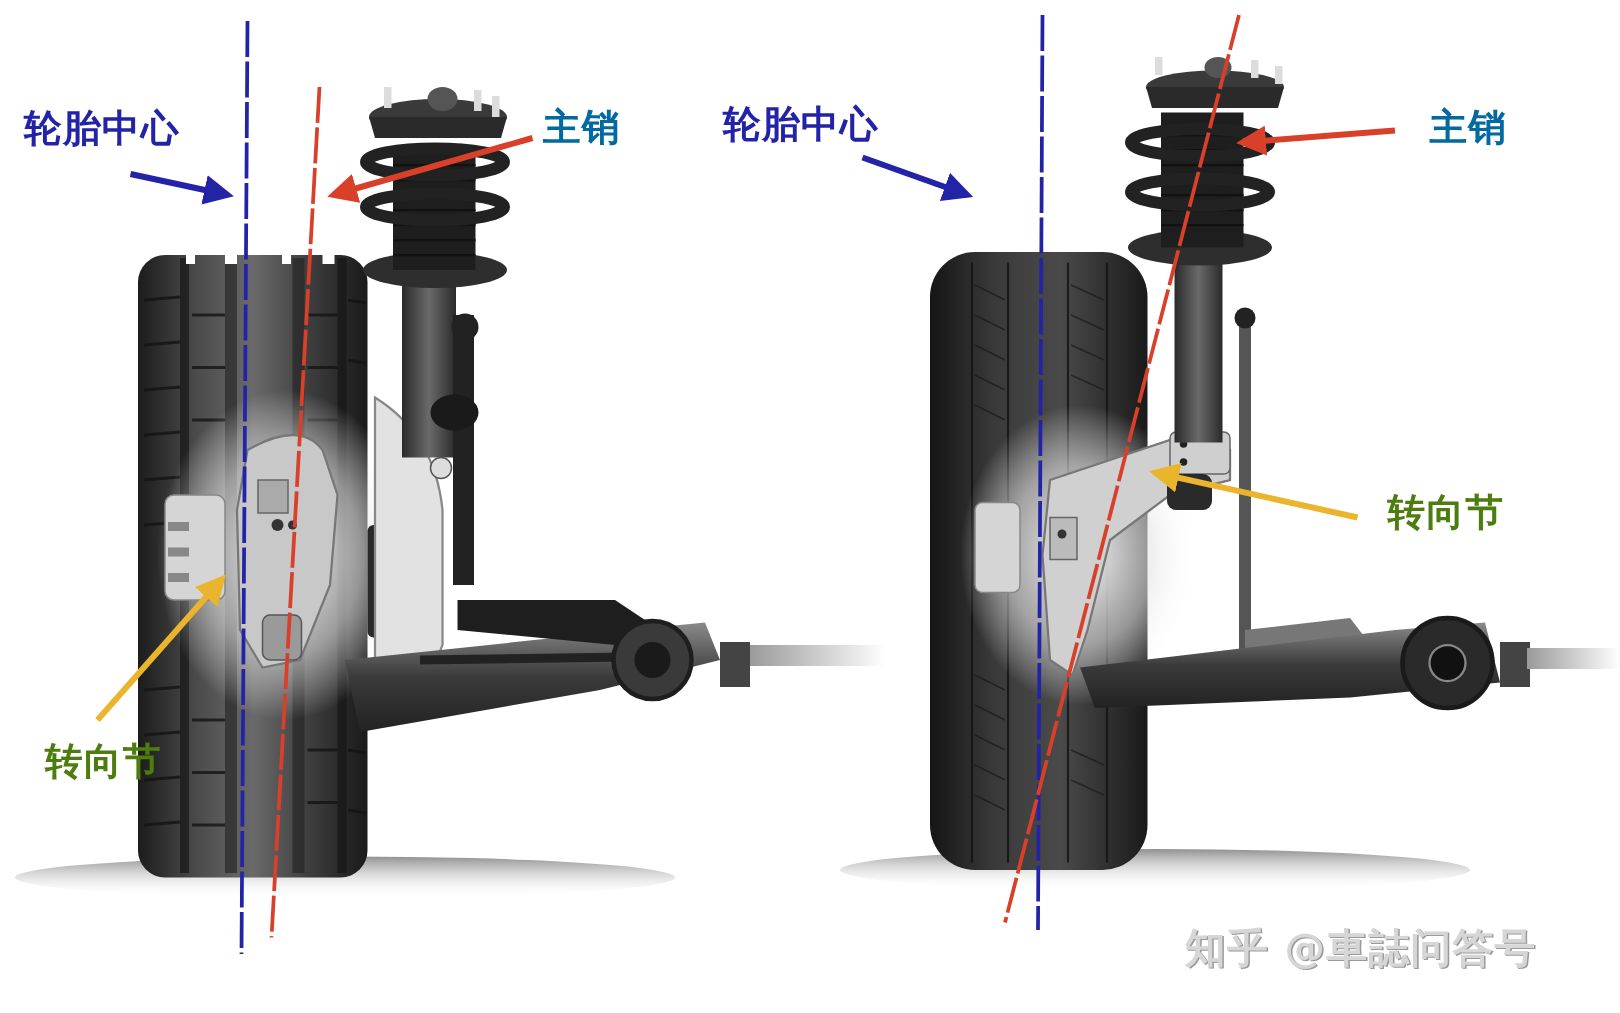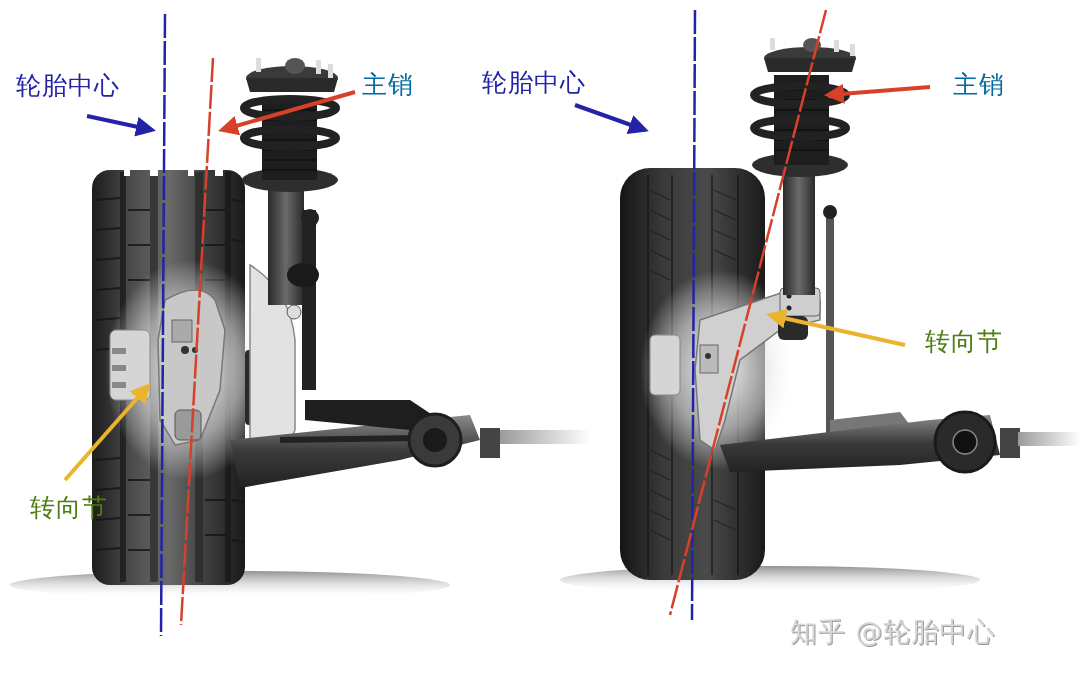--- a/index.html
+++ b/index.html
@@ -1,17 +1,17 @@
 <!DOCTYPE html>
 <html><head>
 <meta charset="utf-8">
 <style>
   html, body { margin:0; padding:0; background:#ffffff; }
   body { width:1080px; height:675px; position:relative; overflow:hidden; font-family:"DejaVu Sans", sans-serif; }
-  .stage { position:absolute; left:0; top:0; width:1080px; height:675px; }
+  .stage { position:absolute; left:0; top:0; width:1080px; height:675px;font-weight:bold; }
   svg.art { position:absolute; left:0; top:0; }
   .label { position:absolute; font-size:25px; line-height:1; white-space:nowrap; letter-spacing:1px; }
   .label.blue { color:#2323a8; }
   .label.red { color:#0369a1; }
   .label.yellow { color:#4d7c0f; }
   .watermark { position:absolute; left:790px; top:614px; font-size:27px; color:#d6d6d6;
     text-shadow: 1px 1px 0 #9a9a9a; letter-spacing:1px; white-space:nowrap; }
 </style>
 </head>
 <body>
@@ -267,14 +267,14 @@
   </svg>
 
   <div class="label blue" style="left:16px; top:73px;">轮胎中心</div>
   <div class="label red" style="left:362px; top:72px;">主销</div>
   <div class="label yellow" style="left:30px; top:495px;">转向节</div>
 
   <div class="label blue" style="left:482px; top:70px;">轮胎中心</div>
   <div class="label red" style="left:953px; top:72px;">主销</div>
   <div class="label yellow" style="left:925px; top:329px;">转向节</div>
 
-  <div class="watermark">知乎 @轮胎中心</div>
+  <div class="watermark">知乎 @車誌问答号</div>
 </div>
 
 </body></html>

